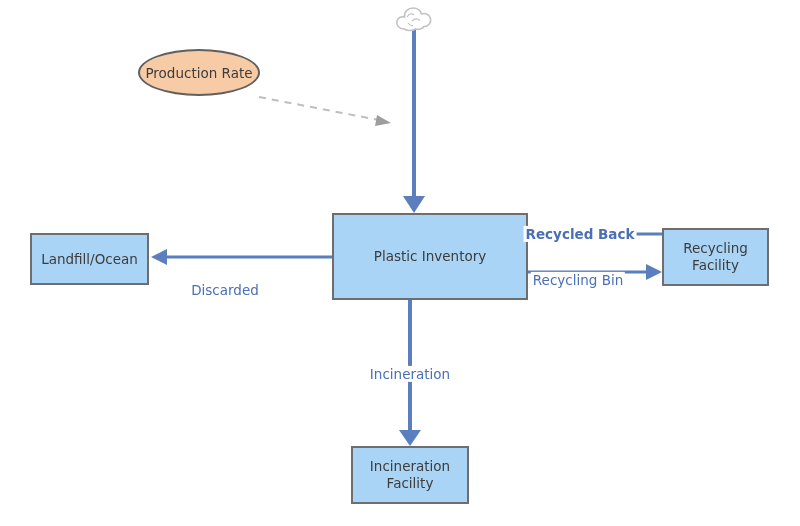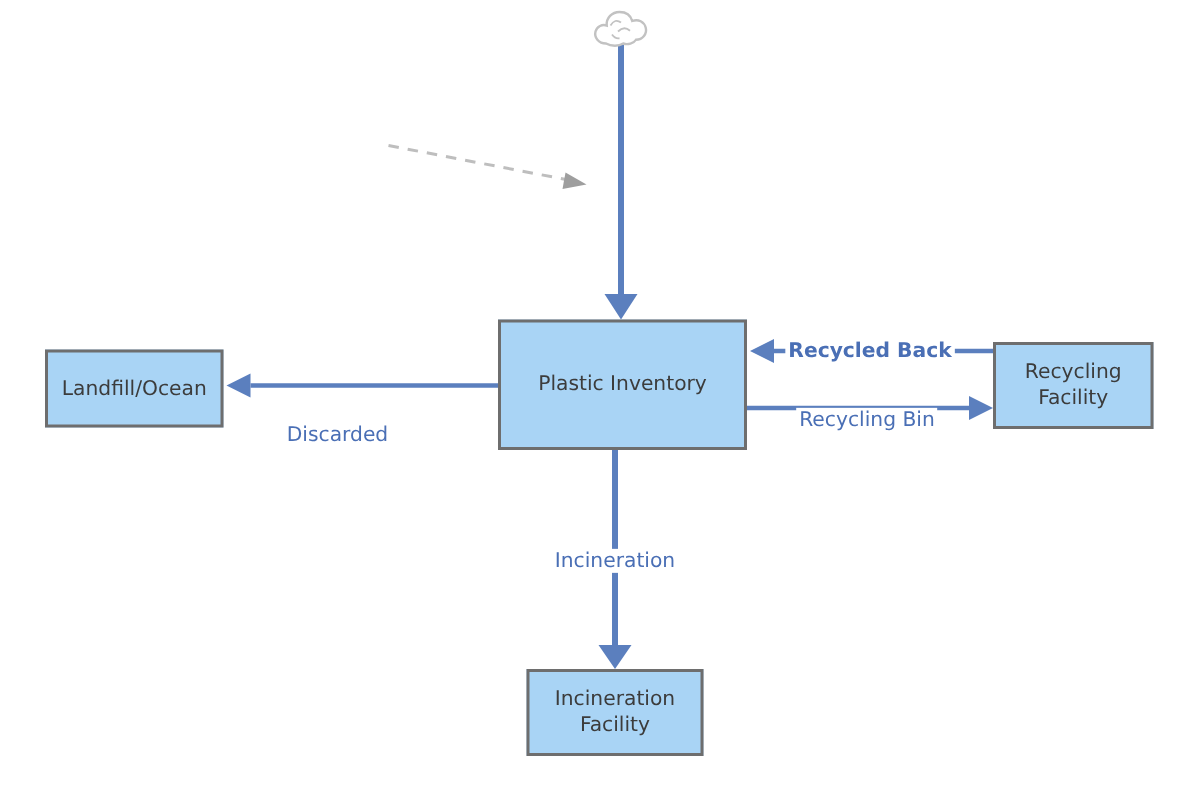--- a/index.html
+++ b/index.html
@@ -80,36 +80,39 @@
         c 4 -1.5 8 0.5 9 4.5
         c 1 4 -2 8 -6.5 8
         c -1.5 2.5 -5.5 3.5 -8.5 2.5
         c -3 2 -8 2 -11.5 0 z"></path>
       <path class="cloud-detail" d="M 407 17 q 3 -5 7 -2"></path>
       <path class="cloud-detail" d="M 412 21 q 4 -4 8 -0.5"></path>
       <path class="cloud-detail" d="M 408 23 q 2 3 5 2.5"></path>
     </g>
   </svg>
 
-  <div class="stock" style="left:332px;top:213px;width:166px;height:87px;text-align:right;">
+  <div class="stock" style="left:332px;top:213px;width:196px;height:87px;text-align:right;">
     <span>Plastic Inventory</span>
   </div>
 
   <div class="stock" style="left:30px;top:233px;width:119px;height:52px;">
     <span>Landfill/Ocean</span>
   </div>
 
   <div class="stock" style="left:351px;top:446px;width:118px;height:58px;padding:0 8px;">
     <span>Incineration Facility</span>
   </div>
 
   <div class="stock" style="left:662px;top:228px;width:107px;height:58px;padding:0 8px;">
     <span>Recycling Facility</span>
   </div>
 
+  <div class="variable" style="left:138px;top:49px;width:122px;height:47px;">
+    <span>Production Rate</span>
+  </div>
 
 
   <div class="flow-label" style="left:225px;top:258px;margin-top:32px;">Discarded</div>
 
   <div class="flow-label" style="left:580px;top:234px;font-weight:bold;">Recycled Back</div>
 
   <div class="flow-label" style="left:578px;top:280px;">Recycling Bin</div>
 
   <div class="flow-label" style="left:410px;top:374px;">Incineration</div>
 

